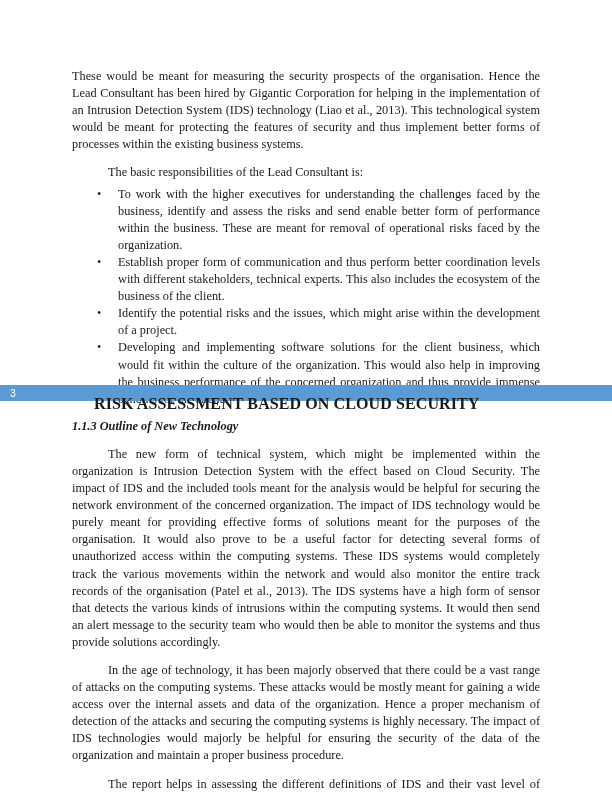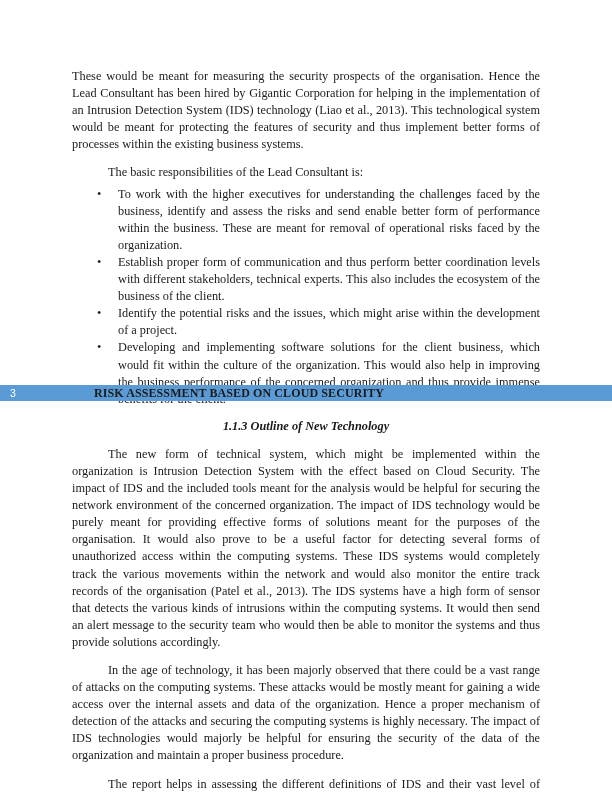--- a/index.html
+++ b/index.html
@@ -39,21 +39,21 @@
   }
   p.tight {
     margin-bottom: 4px;
   }
   h3.section-heading {
     margin: 9px 0 11px 0;
     font-size: 12.3px;
     line-height: 17.1px;
     font-weight: bold;
     font-style: italic;
-    text-align: center;
+    text-align: left;
   }
   ul.bullet-list {
     margin: 0 0 10px 0;
     padding: 0;
     list-style: none;
   }
   ul.bullet-list li {
     position: relative;
     padding-left: 46px;
     margin: 0 0 0 0;
@@ -88,24 +88,24 @@
     line-height: 16px;
     color: #ffffff;
     font-size: 10.5px;
     font-family: "Liberation Sans", sans-serif;
     text-align: left;
     z-index: 7;
   }
   .banner-title {
     position: absolute;
     left: 94px;
-    top: 385px;
+    top: 396px;
     height: 16px;
     line-height: 16px;
-    font-size: 12px;
+    font-size: 16px;
     font-weight: bold;
     color: #1a1a1a;
     white-space: nowrap;
     letter-spacing: 0.1px;
     z-index: 7;
   }
 </style>
 </head>
 <body>
 

